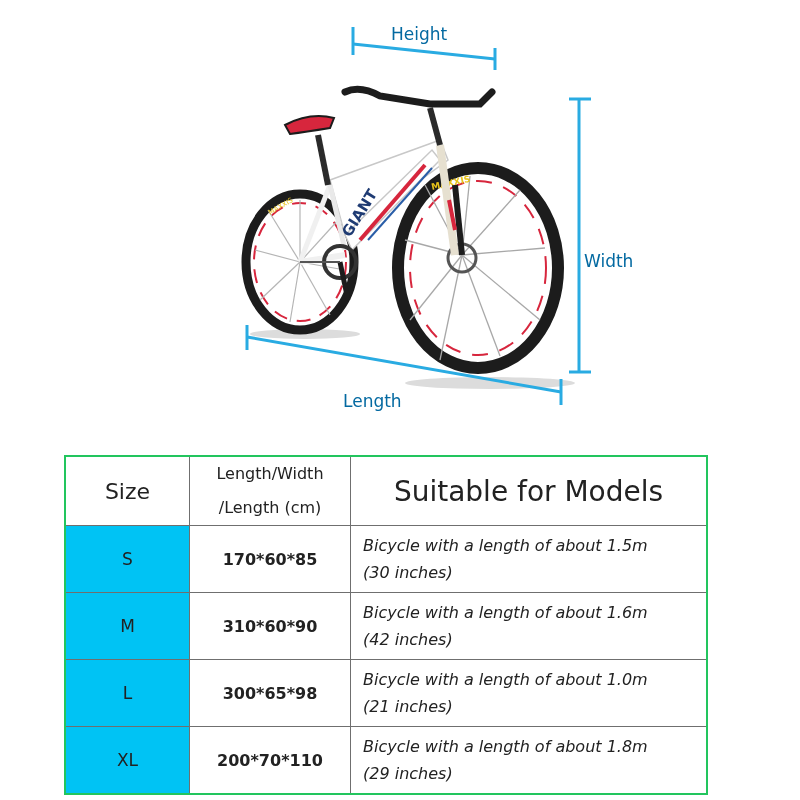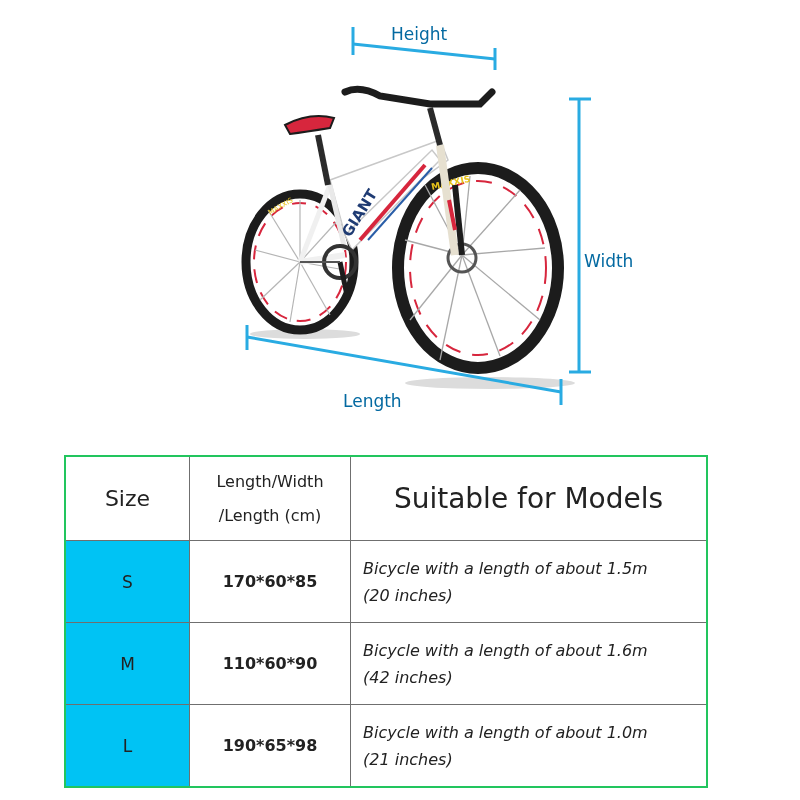--- a/index.html
+++ b/index.html
@@ -119,33 +119,41 @@
       <div>Length/Width</div>
       <div>/Length (cm)</div>
     </th>
     <th class="th-model">Suitable for Models</th>
   </tr>
   <tr class="row">
     <td class="col-size size-cell">S</td>
     <td class="col-dim dim-cell">170*60*85</td>
     <td class="model-cell">
       <div>Bicycle with a length of about 1.5m</div>
-      <div>(20 inches)</div>
+      <div>(30 inches)</div>
     </td>
   </tr>
   <tr class="row">
     <td class="col-size size-cell">M</td>
-    <td class="col-dim dim-cell">110*60*90</td>
+    <td class="col-dim dim-cell">310*60*90</td>
     <td class="model-cell">
       <div>Bicycle with a length of about 1.6m</div>
       <div>(42 inches)</div>
     </td>
   </tr>
   <tr class="row">
     <td class="col-size size-cell">L</td>
-    <td class="col-dim dim-cell">190*65*98</td>
+    <td class="col-dim dim-cell">300*65*98</td>
     <td class="model-cell">
       <div>Bicycle with a length of about 1.0m</div>
       <div>(21 inches)</div>
+    </td>
+  </tr>
+  <tr class="row">
+    <td class="col-size size-cell">XL</td>
+    <td class="col-dim dim-cell">200*70*110</td>
+    <td class="model-cell">
+      <div>Bicycle with a length of about 1.8m</div>
+      <div>(29 inches)</div>
     </td>
   </tr>
 </tbody>
   </table>
 
 </body></html>

